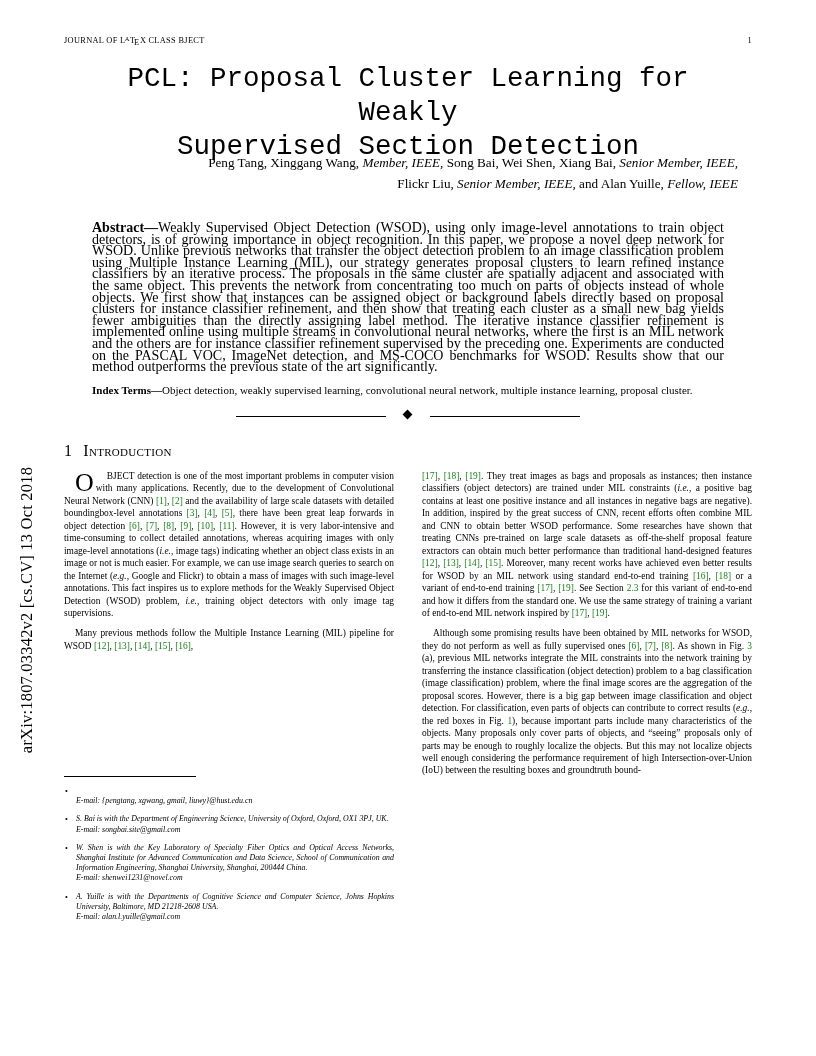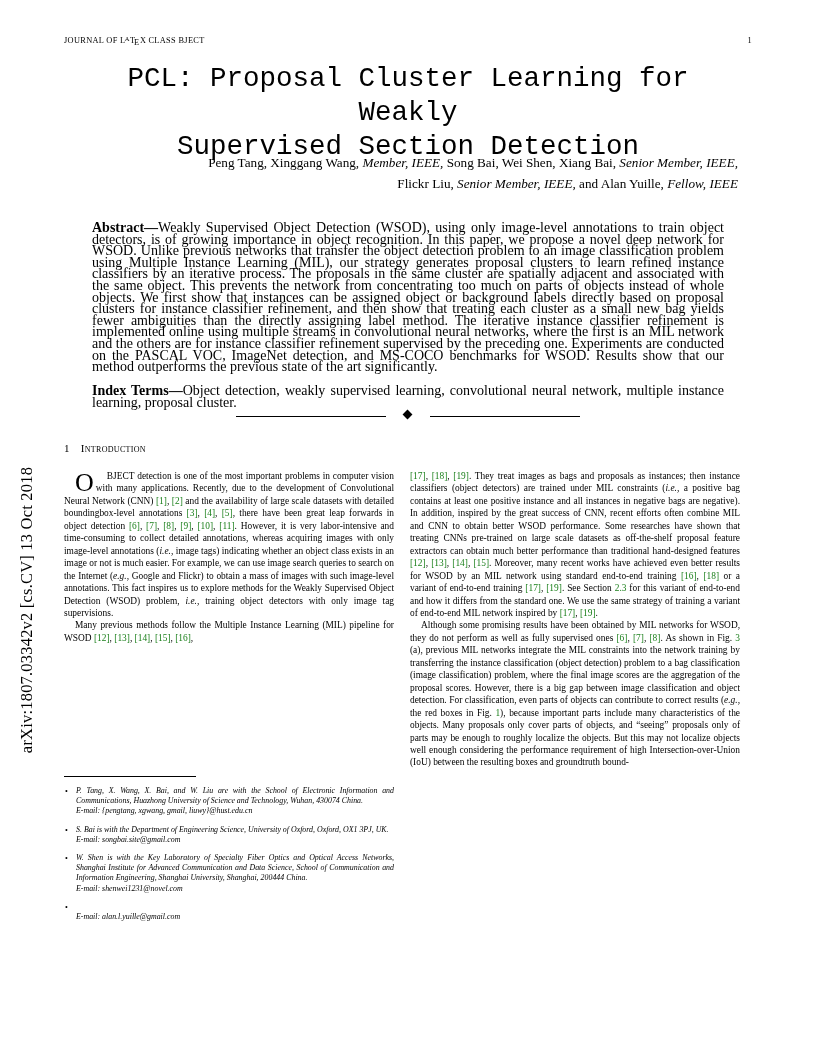--- a/index.html
+++ b/index.html
@@ -105,21 +105,21 @@
     line-height: 11.6px;
     text-align: justify;
   }
   .abstract b { font-weight: bold; }
 
   .indexterms {
     position: absolute;
     left: 92px;
     top: 385px;
     width: 632px;
-    font-size: 14px;
+    font-size: 11px;
     line-height: 11.6px;
     text-align: justify;
   }
   .indexterms b { font-weight: bold; }
 
   
   .ornament {
     position: absolute;
     left: 236px;
     top: 410px;
@@ -142,46 +142,46 @@
     height: 7px;
     background: #000;
     transform: rotate(45deg);
   }
 
   
   .sec-heading {
     position: absolute;
     left: 64px;
     top: 442px;
-    font-size: 11px;
+    font-size: 16px;
     letter-spacing: 0.3px;
   }
   .sec-heading .num { margin-right: 11px; }
   .smallcaps {
     font-variant: small-caps;
   }
 
   
   .col {
     position: absolute;
     width: 330px;
     font-size: 9.4px;
     line-height: 12.45px;
     text-align: justify;
     font-family: "Liberation Serif", serif;
   }
   .col-left { left: 64px; top: 470px; }
-  .col-right { left: 410px; top: 470px; }
+  .col-right { left: 422px; top: 470px; }
 
   .col p {
     margin: 0;
     text-indent: 11px;
   }
   .col p.noindent { text-indent: 0; }
-  .col p + p { margin-top: 0px; }
+  .col p + p { margin-top: 8px; }
 
   .dropcap-para {
     text-indent: 0;
     position: relative;
   }
   .dropcap {
     float: left;
     font-size: 26px;
     line-height: 22px;
     padding-right: 2px;
@@ -277,33 +277,33 @@
   <div class="col col-right">
     <p class="noindent"><a class="cite" href="#">[17]</a><span>, </span><a class="cite" href="#">[18]</a><span>, </span><a class="cite" href="#">[19]</a><span>. They treat images as bags and proposals as instances; then instance classifiers (object detectors) are trained under MIL constraints (</span><i>i.e.,</i><span> a positive bag contains at least one positive instance and all instances in negative bags are negative). In addition, inspired by the great success of CNN, recent efforts often combine MIL and CNN to obtain better WSOD performance. Some researches have shown that treating CNNs pre-trained on large scale datasets as off-the-shelf proposal feature extractors can obtain much better performance than traditional hand-designed features </span><a class="cite" href="#">[12]</a><span>, </span><a class="cite" href="#">[13]</a><span>, </span><a class="cite" href="#">[14]</a><span>, </span><a class="cite" href="#">[15]</a><span>. Moreover, many recent works have achieved even better results for WSOD by an MIL network using standard end-to-end training </span><a class="cite" href="#">[16]</a><span>, </span><a class="cite" href="#">[18]</a><span> or a variant of end-to-end training </span><a class="cite" href="#">[17]</a><span>, </span><a class="cite" href="#">[19]</a><span>. See Section </span><a class="ref" href="#">2.3</a><span> for this variant of end-to-end and how it differs from the standard one. We use the same strategy of training a variant of end-to-end MIL network inspired by </span><a class="cite" href="#">[17]</a><span>, </span><a class="cite" href="#">[19]</a><span>.</span></p>
     <p><span>Although some promising results have been obtained by MIL networks for WSOD, they do not perform as well as fully supervised ones </span><a class="cite" href="#">[6]</a><span>, </span><a class="cite" href="#">[7]</a><span>, </span><a class="cite" href="#">[8]</a><span>. As shown in Fig. </span><a class="ref" href="#">3</a><span> (a), previous MIL networks integrate the MIL constraints into the network training by transferring the instance classification (object detection) problem to a bag classification (image classification) problem, where the final image scores are the aggregation of the proposal scores. However, there is a big gap between image classification and object detection. For classification, even parts of objects can contribute to correct results (</span><i>e.g.,</i><span> the red boxes in Fig. </span><a class="ref" href="#">1</a><span>), because important parts include many characteristics of the objects. Many proposals only cover parts of objects, and “seeing” proposals only of parts may be enough to roughly localize the objects. But this may not localize objects well enough considering the performance requirement of high Intersection-over-Union (IoU) between the resulting boxes and groundtruth bound-</span></p>
   </div>
 
   <div class="footnote-rule"></div>
 
   <div class="footnotes">
     <div class="fn-item">
       <span class="bullet">•</span>
-      <span>P. Tang, X. Wang, X. Bai, and W. Liu are with the School of Electronic Information and Communications, Huazhong University of Science and Technology, Wuhan, 430074 China.</span><br>
+      <br>
       <span>E-mail: {pengtang, xgwang, gmail, liuwy}@hust.edu.cn</span>
     </div>
     <div class="fn-item">
       <span class="bullet">•</span>
       <span>S. Bai is with the Department of Engineering Science, University of Oxford, Oxford, OX1 3PJ, UK.</span><br>
       <span>E-mail: songbai.site@gmail.com</span>
     </div>
     <div class="fn-item">
       <span class="bullet">•</span>
       <span>W. Shen is with the Key Laboratory of Specialty Fiber Optics and Optical Access Networks, Shanghai Institute for Advanced Communication and Data Science, School of Communication and Information Engineering, Shanghai University, Shanghai, 200444 China.</span><br>
       <span>E-mail: shenwei1231@novel.com</span>
     </div>
     <div class="fn-item">
       <span class="bullet">•</span>
-      <br>
+      <span>A. Yuille is with the Departments of Cognitive Science and Computer Science, Johns Hopkins University, Baltimore, MD 21218-2608 USA.</span><br>
       <span>E-mail: alan.l.yuille@gmail.com</span>
     </div>
   </div>
 
 </div>
 
 </body></html>

